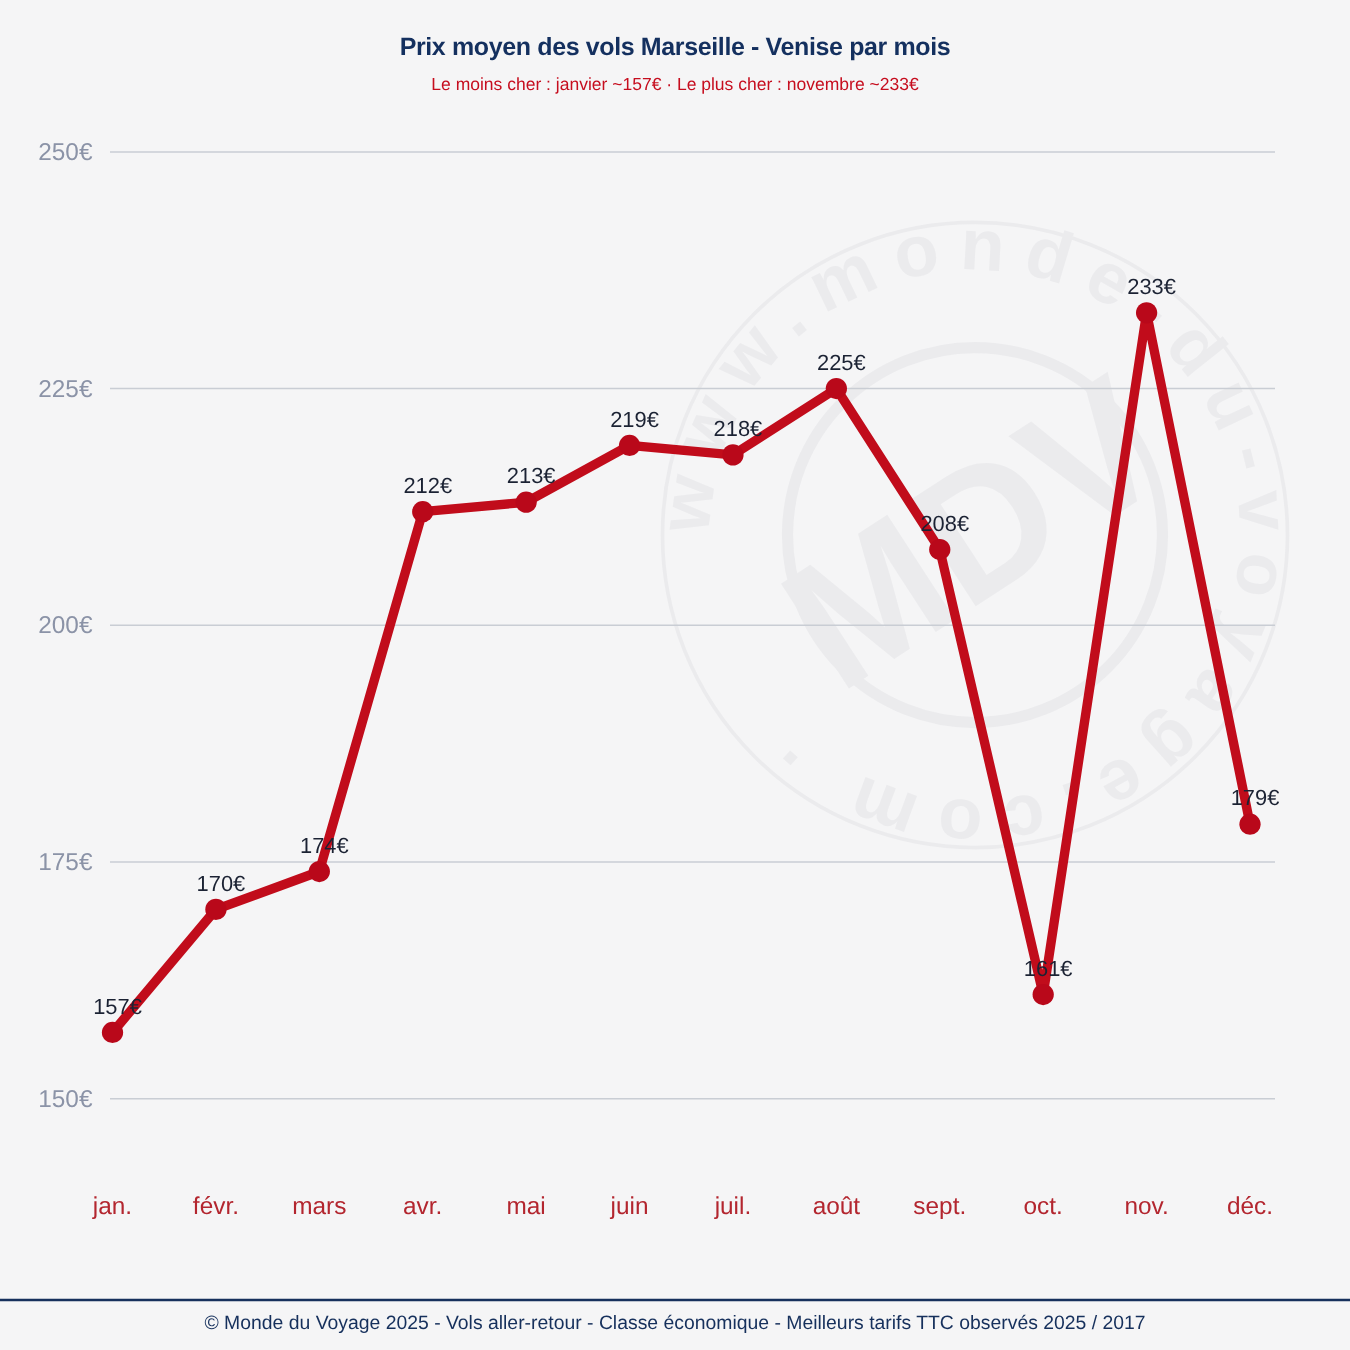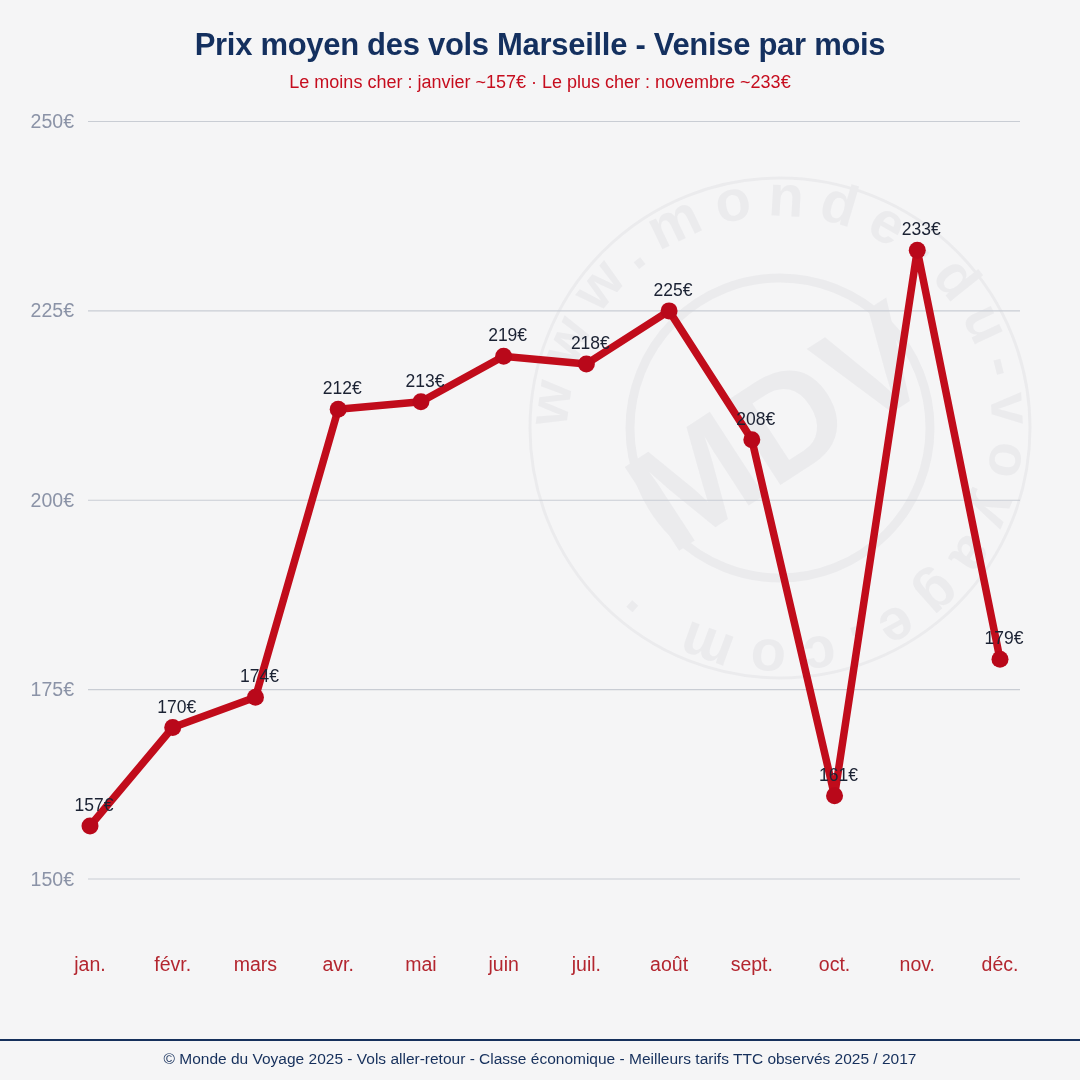--- a/index.html
+++ b/index.html
@@ -10,26 +10,26 @@
     overflow:hidden;
   }
   .page{position:relative;width:1080px;height:1080px;}
   svg.chart{position:absolute;left:0;top:0;}
   .hdr{
     position:absolute;left:0;top:0;width:1080px;text-align:center;
     pointer-events:none;
   }
   .title{
     margin:0;padding-top:27px;
-    font-size:31px;font-weight:bold;letter-spacing:-0.3px;
+    font-size:20px;font-weight:bold;letter-spacing:-0.3px;
     color:#14305f;
   }
   .subtitle{
     margin-top:9px;
-    font-size:18px;
+    font-size:14px;
     color:#c60d1e;
   }
   .footer{
     position:absolute;left:0;top:1039px;width:1080px;
     border-top:2px solid #16305c;
     text-align:center;
     pointer-events:none;
   }
   .footer-text{
     display:inline-block;

